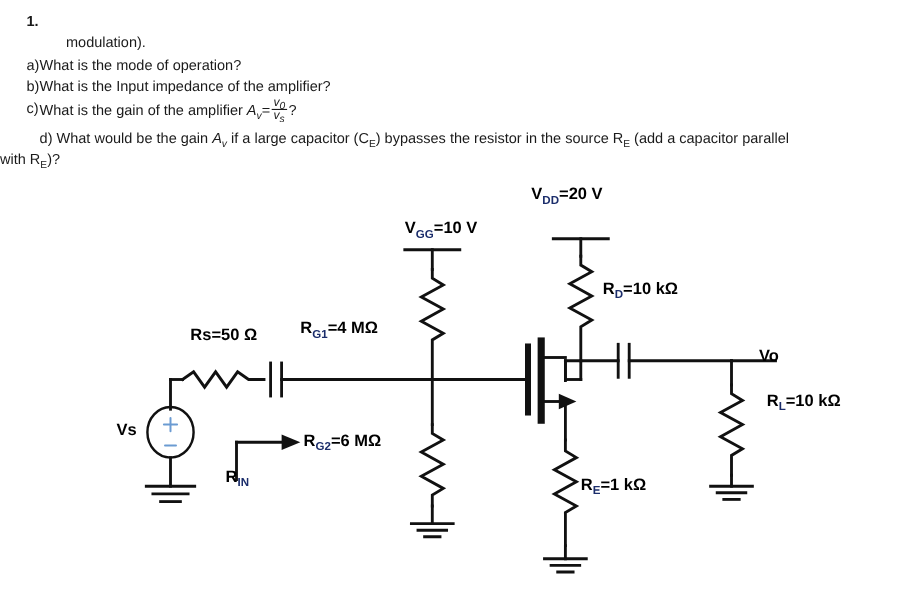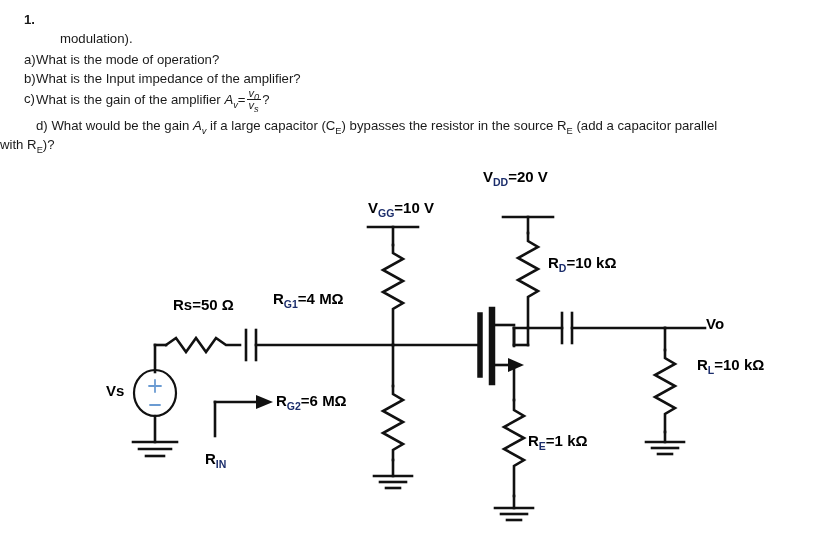--- a/index.html
+++ b/index.html
@@ -216,25 +216,25 @@
   <div class="lbl" style="left:483px; top:8px;"><span>V</span><span class="s">DD</span><span>=20 V</span></div>
 
   <div class="lbl" style="left:352px; top:39px;margin-left:16px;"><span>V</span><span class="s">GG</span><span>=10 V</span></div>
 
   <div class="lbl" style="left:548px; top:94px;"><span>R</span><span class="s">D</span><span>=10 kΩ</span></div>
 
   <div class="lbl" style="left:273px; top:130px;"><span>R</span><span class="s">G1</span><span>=4 MΩ</span></div>
 
   <div class="lbl" style="left:140px; top:136px;margin-left:33px;"><span>Rs</span><span>=50 Ω</span></div>
 
-  <div class="lbl" style="left:706px; top:155px;"><span>Vo</span></div>
+  <div class="lbl" style="left:690px; top:155px;"><span>Vo</span></div>
 
   <div class="lbl" style="left:697px; top:196px;text-align:right;"><span>R</span><span class="s">L</span><span>=10 kΩ</span></div>
 
   <div class="lbl" style="left:106px; top:222px;"><span>Vs</span></div>
 
   <div class="lbl" style="left:276px; top:232px;"><span>R</span><span class="s">G2</span><span>=6 MΩ</span></div>
 
   <div class="lbl" style="left:528px; top:272px;"><span>R</span><span class="s">E</span><span>=1 kΩ</span></div>
 
-  <div class="lbl" style="left:205px; top:290px;"><span>R</span><span class="s">IN</span></div>
+  <div class="lbl" style="left:205px; top:265px;"><span>R</span><span class="s">IN</span></div>
 
 </div>
 
 </body></html>

